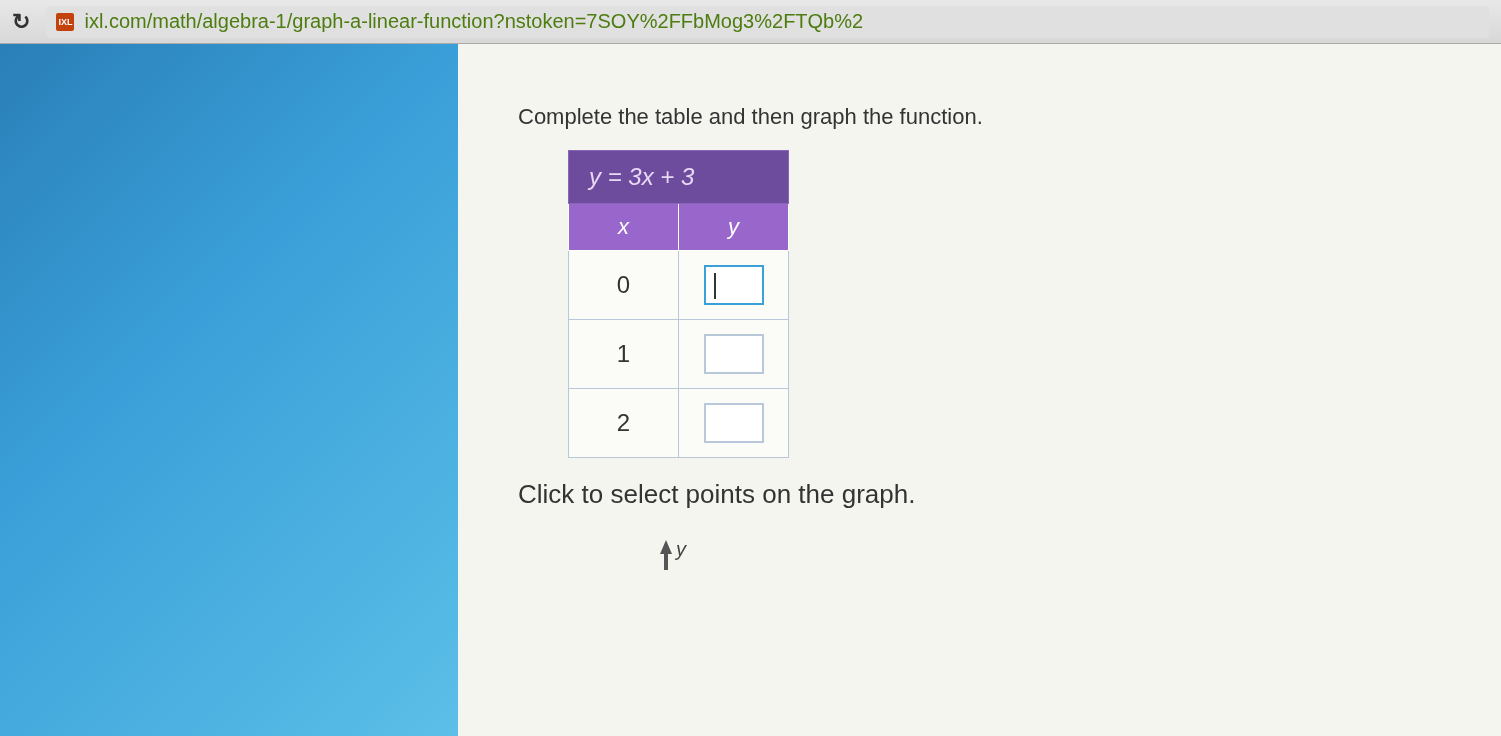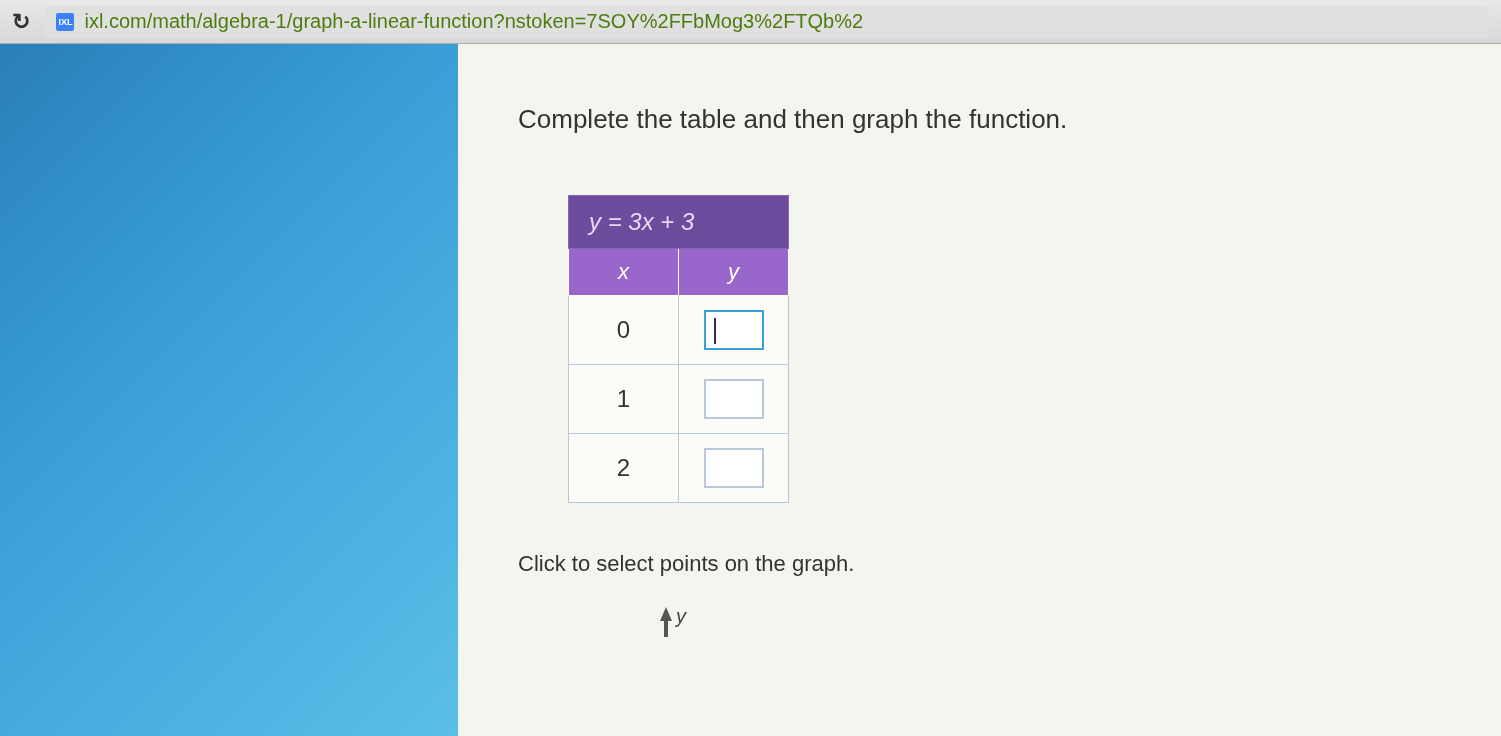--- a/index.html
+++ b/index.html
@@ -32,21 +32,21 @@
       align-items: center;
       background: #e0e0e0;
       border-radius: 4px;
       height: 32px;
       padding: 0 10px;
       gap: 10px;
     }
     .site-icon {
       width: 18px;
       height: 18px;
-      background: #3b82f6;
+      background: #c2410c;
       border-radius: 2px;
       display: flex;
       align-items: center;
       justify-content: center;
       color: white;
       font-size: 9px;
       font-weight: bold;
       flex-shrink: 0;
     }
     .url-text {
@@ -64,23 +64,23 @@
       background: linear-gradient(135deg, #2a7fb8 0%, #3a9fd8 40%, #5bbfe8 100%);
       flex-shrink: 0;
     }
     .content {
       flex: 1;
       background: #f5f5ef;
       padding: 60px 60px 0 60px;
       position: relative;
     }
     .instruction {
-      font-size: 26px;
-      color: #333;
-      margin-bottom: 60px;
+      font-size: 22px;
+      color: #333;
+      margin-bottom: 20px;
       font-weight: normal;
     }
     .table-container {
       margin-left: 50px;
     }
     .func-table {
       border-collapse: collapse;
     }
     .equation-header {
       background: #6d4c9e;
@@ -125,23 +125,23 @@
     .input-box.active::after {
       content: '';
       position: absolute;
       left: 8px;
       top: 6px;
       width: 2px;
       height: 26px;
       background: #333;
     }
     .graph-instruction {
-      font-size: 22px;
-      color: #333;
-      margin-top: 48px;
+      font-size: 26px;
+      color: #333;
+      margin-top: 21px;
     }
     .graph-preview {
       margin-top: 30px;
       margin-left: 140px;
       position: relative;
       height: 40px;
     }
     .y-axis-arrow {
       position: absolute;
       left: 0;

